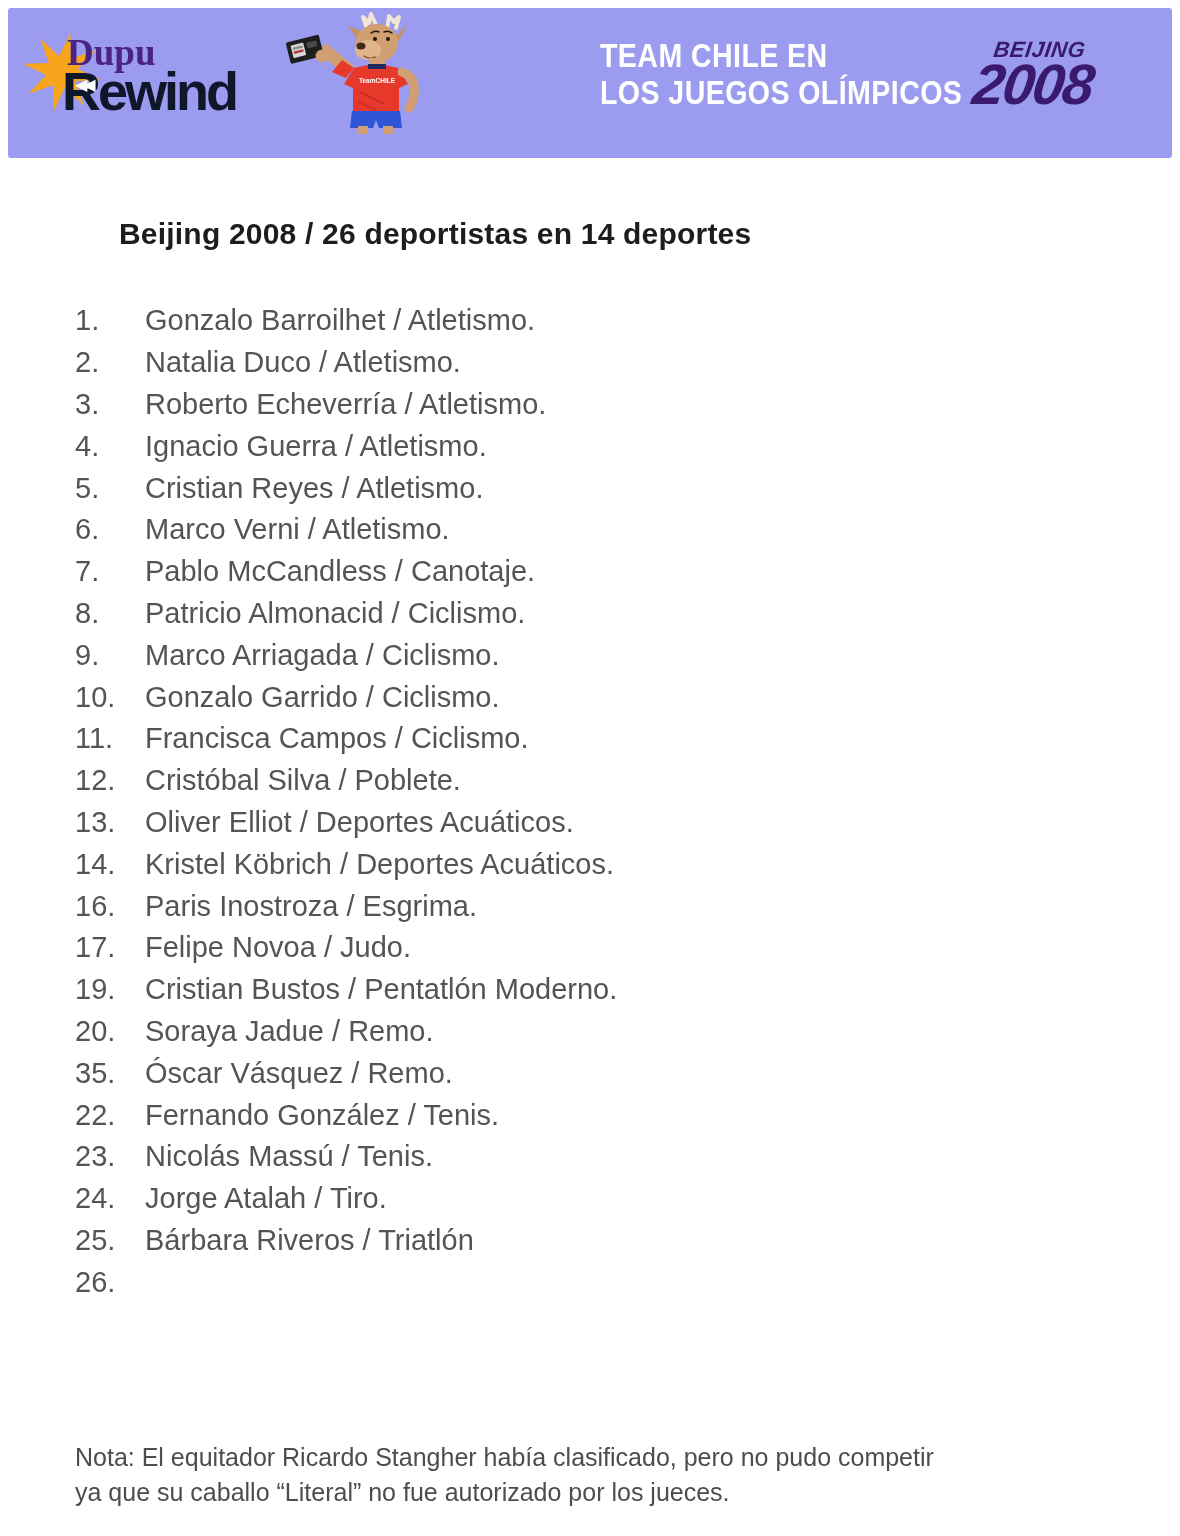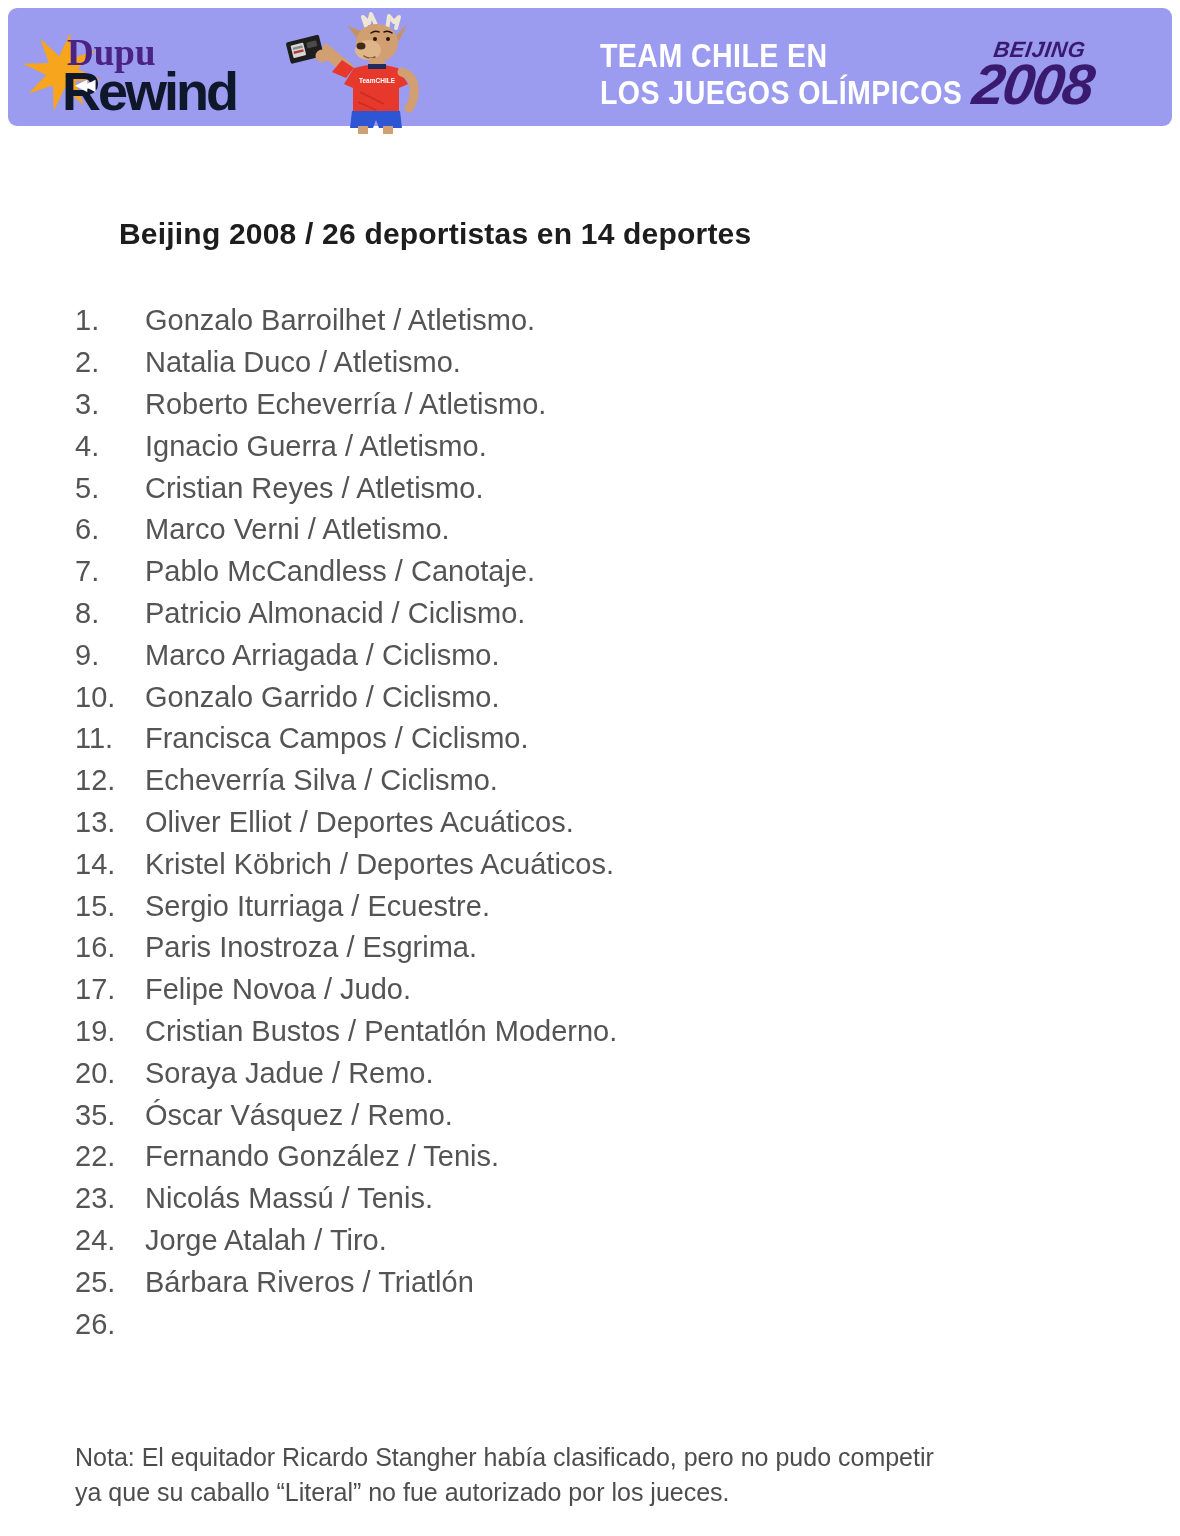--- a/index.html
+++ b/index.html
@@ -7,23 +7,23 @@
     width: 1180px; height: 1536px;
     background: #ffffff;
     font-family: "Liberation Sans", sans-serif;
     position: relative;
     overflow: hidden;
   }
 
   
   .banner {
     position: absolute; left: 8px; top: 8px;
-    width: 1164px; height: 118px;
+    width: 1164px; height: 150px;
     background: #9B9BEF;
-    border-radius: 9px;
+    border-radius: 3px;
   }
   .star-icon { position: absolute; left: 14px; top: 24px; }
   .logo-dupu {
     position: absolute; left: 59px; top: 26px;
     font-family: "Liberation Serif", serif;
     font-weight: 700; font-size: 37px; line-height: 1;
     color: #4A2385; z-index: 2;
   }
   .logo-rewind {
     position: absolute; left: 54px; top: 56px;
@@ -205,37 +205,33 @@
       <span class="entry">Gonzalo Garrido / Ciclismo.</span>
     </div>
 
     <div class="athlete-row">
       <span class="num">11.</span>
       <span class="entry">Francisca Campos / Ciclismo.</span>
     </div>
 
     <div class="athlete-row">
       <span class="num">12.</span>
-      <span class="entry">Echeverría Silva / Ciclismo.</span>
+      <span class="entry">Cristóbal Silva / Poblete.</span>
     </div>
 
     <div class="athlete-row">
       <span class="num">13.</span>
       <span class="entry">Oliver Elliot / Deportes Acuáticos.</span>
     </div>
 
     <div class="athlete-row">
       <span class="num">14.</span>
       <span class="entry">Kristel Köbrich / Deportes Acuáticos.</span>
     </div>
 
-    <div class="athlete-row">
-      <span class="num">15.</span>
-      <span class="entry">Sergio Iturriaga / Ecuestre.</span>
-    </div>
 
     <div class="athlete-row">
       <span class="num">16.</span>
       <span class="entry">Paris Inostroza / Esgrima.</span>
     </div>
 
     <div class="athlete-row">
       <span class="num">17.</span>
       <span class="entry">Felipe Novoa / Judo.</span>
     </div>

